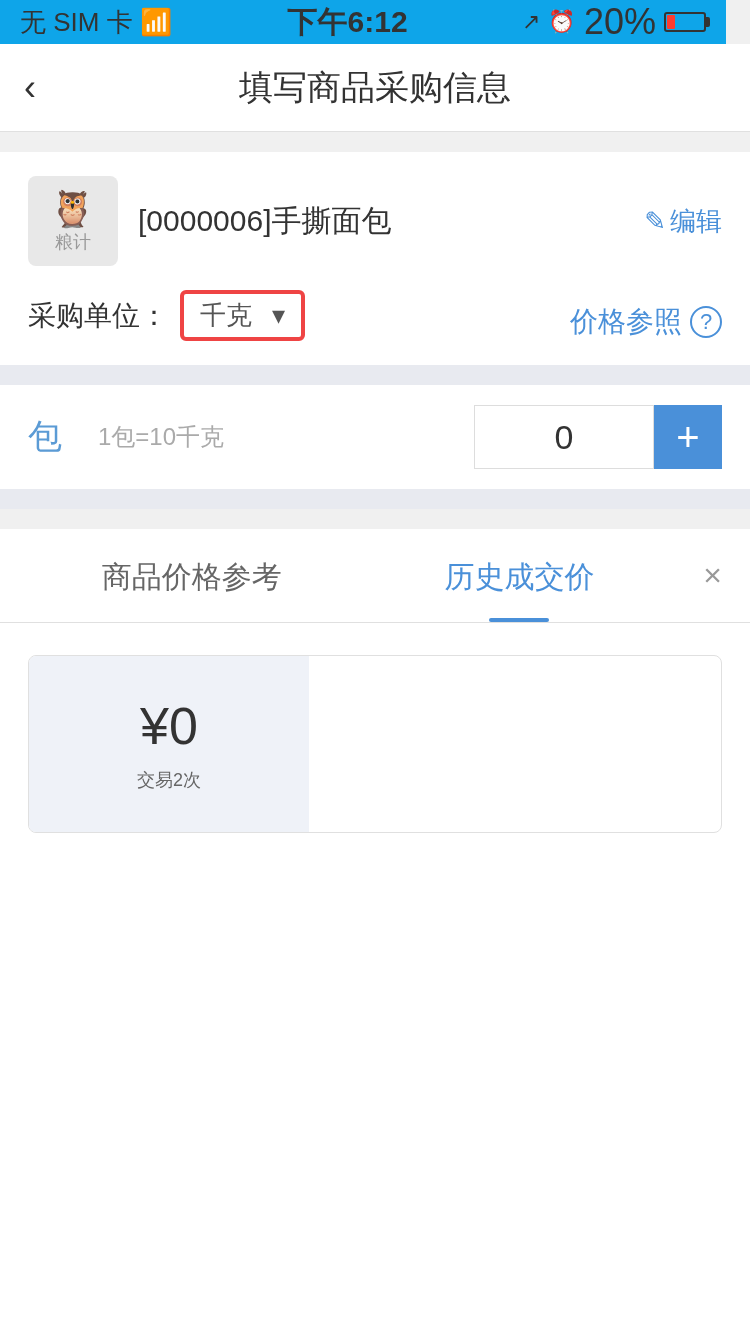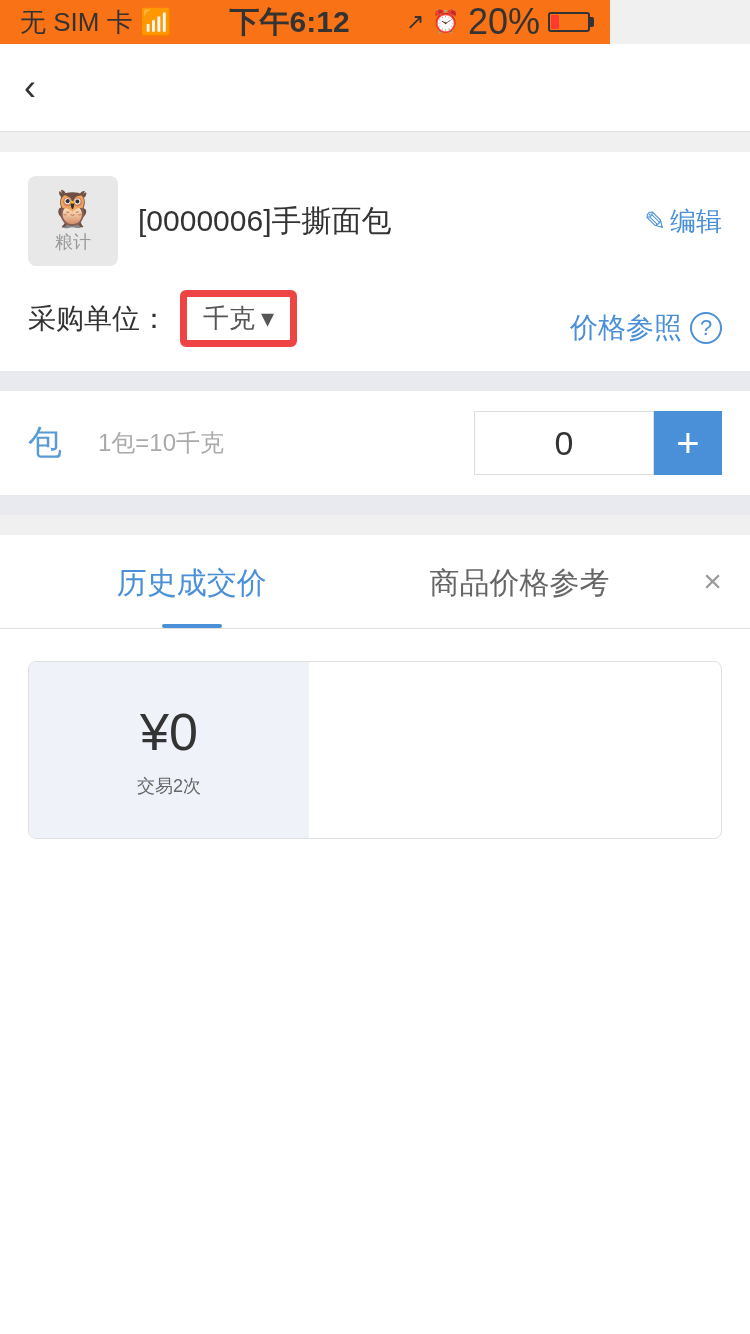--- a/index.html
+++ b/index.html
@@ -7,23 +7,23 @@
     body {
       width: 750px;
       min-height: 1334px;
       font-family: -apple-system, 'PingFang SC', 'Helvetica Neue', sans-serif;
       background: #f0f0f0;
       overflow-x: hidden;
     }
 
     
     .status-bar {
-      width: 610px;
+      width: 726px;
       height: 44px;
-      background: #f97316;
+      background: #0ea5e9;
       display: flex;
       align-items: center;
       justify-content: space-between;
       padding: 0 20px;
       font-size: 28px;
       font-weight: 500;
     }
     .status-left { font-size: 26px; color: #333; display: flex; align-items: center; gap: 8px; }
     .status-center { font-size: 30px; color: #333; font-weight: 700; }
     .status-right { display: flex; align-items: center; gap: 8px; font-size: 24px; color: #333; }
@@ -118,28 +118,28 @@
       justify-content: space-between;
     }
     .purchase-unit {
       display: flex;
       align-items: center;
       gap: 12px;
       font-size: 28px;
       color: #333;
     }
     .unit-badge {
-      border: 7px solid #ef4444;
+      border: 4px solid #ef4444;
       border-radius: 6px;
       padding: 4px 16px;
       font-size: 26px;
       color: #555;
       display: flex;
       align-items: center;
-      gap: 6px;
+      gap: 20px;
     }
     .price-ref {
       font-size: 28px;
       color: #4a90d9;
       display: flex;
       align-items: center;
       gap: 8px;
       cursor: pointer;
     }
     .price-ref-circle {
@@ -312,20 +312,21 @@
     <span style="font-size:22px;">⏰</span>
     <span style="font-size:36px;text-align:right;">20%</span>
     <span class="battery-icon">
       <span class="battery-fill"></span>
     </span>
   </div>
 </div>
 
 <div class="header">
   <div class="header-back">‹</div>
+  <div class="header-title">填写商品采购信息</div>
 </div>
 
 <div class="product-card">
   <div class="product-top">
     <div class="product-left">
       <div class="product-logo">
         <span class="owl-icon">🦉</span>
         <span style="font-size:18px;color:#999;">粮计</span>
       </div>
       <div class="product-name">[0000006]手撕面包</div>
@@ -363,22 +364,22 @@
     <input class="quantity-input" type="text" value="0" style="">
     <button class="quantity-plus">+</button>
   </div>
 </div>
 
 <div class="divider-gray"></div>
 
 <div class="bottom-panel">
 
   <div class="tabs-row">
+    <div class="tab-item">商品价格参考</div>
     <div class="tab-item active">历史成交价</div>
-    <div class="tab-item">商品价格参考</div>
     <div class="tab-close">×</div>
   </div>
 
   <div class="transaction-card">
     <div class="tx-left">
       <div class="tx-price">¥0</div>
       <div class="tx-count">交易2次</div>
     </div>
   </div>
 

